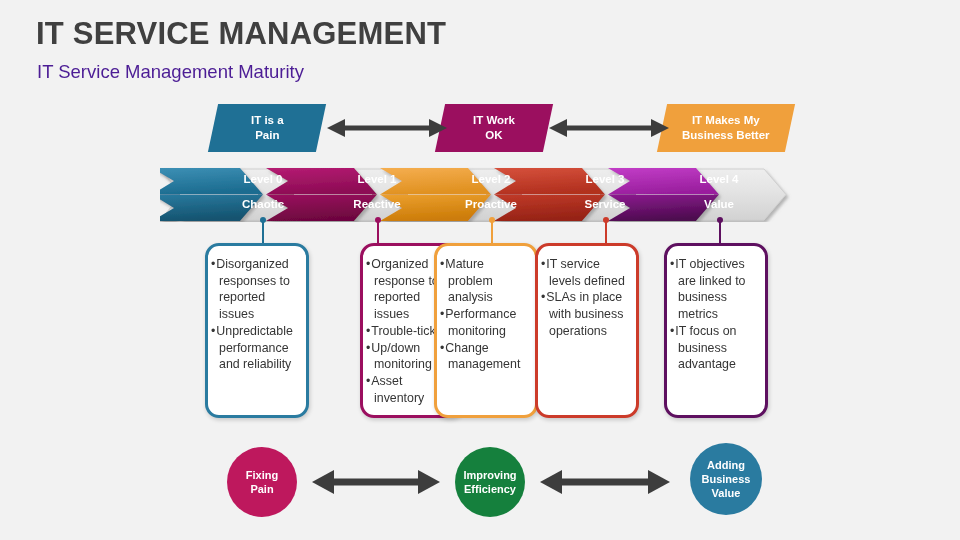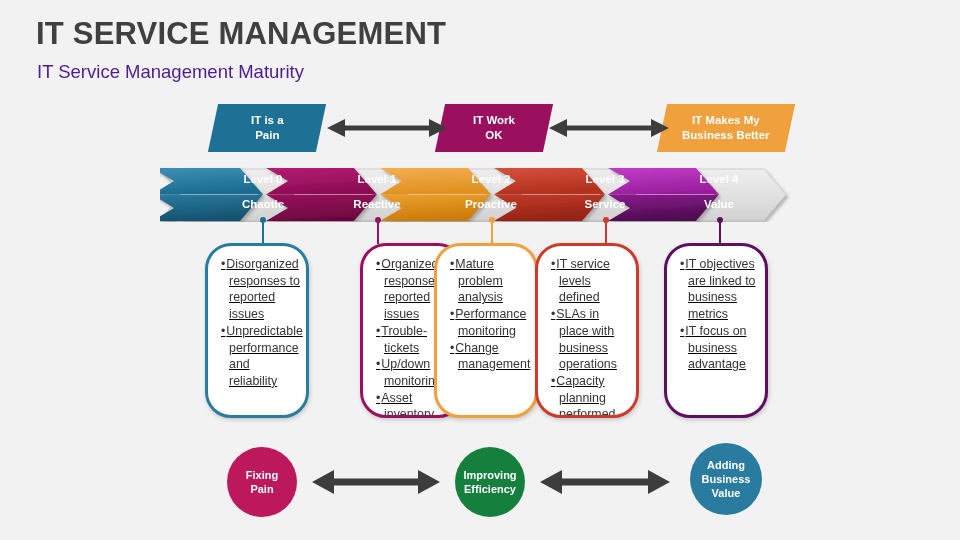--- a/index.html
+++ b/index.html
@@ -97,28 +97,27 @@
     border-radius: 50%;
   }
 
   
   .detail-box {
     position: absolute;
     top: 243px;
     width: 104px;
     height: 175px;
     background: #ffffff;
-    border-radius: 26px;
+    border-radius: 14px;
     border-style: solid;
     border-width: 3px;
     box-sizing: border-box;
     box-shadow: 1px 2px 4px rgba(0,0,0,0.18);
-    padding: 10px 5px 5px 13px;
+    padding: 10px 5px 5px 3px;
     overflow: hidden;
-    text-decoration: underline;
   }
   .detail-box ul {
     margin: 0;
     padding: 0;
     list-style: none;
   }
   .detail-box li {
     font-size: 12.4px;
     line-height: 16.7px;
     color: #353535;
@@ -331,21 +330,20 @@
       <li>Mature problem analysis</li>
       <li>Performance monitoring</li>
       <li>Change management</li>
     </ul>
   </div>
 
   <div class="detail-box" id="box3" style="left:535px; border-color:#cc3b2a;">
     <ul>
       <li>IT service levels defined</li>
       <li>SLAs in place with business operations</li>
-      <li>Capacity planning performed</li>
     </ul>
   </div>
 
   <div class="detail-box" id="box4" style="left:664px; border-color:#5e1060;">
     <ul>
       <li>IT objectives are linked to business metrics</li>
       <li>IT focus on business advantage</li>
     </ul>
   </div>
 

